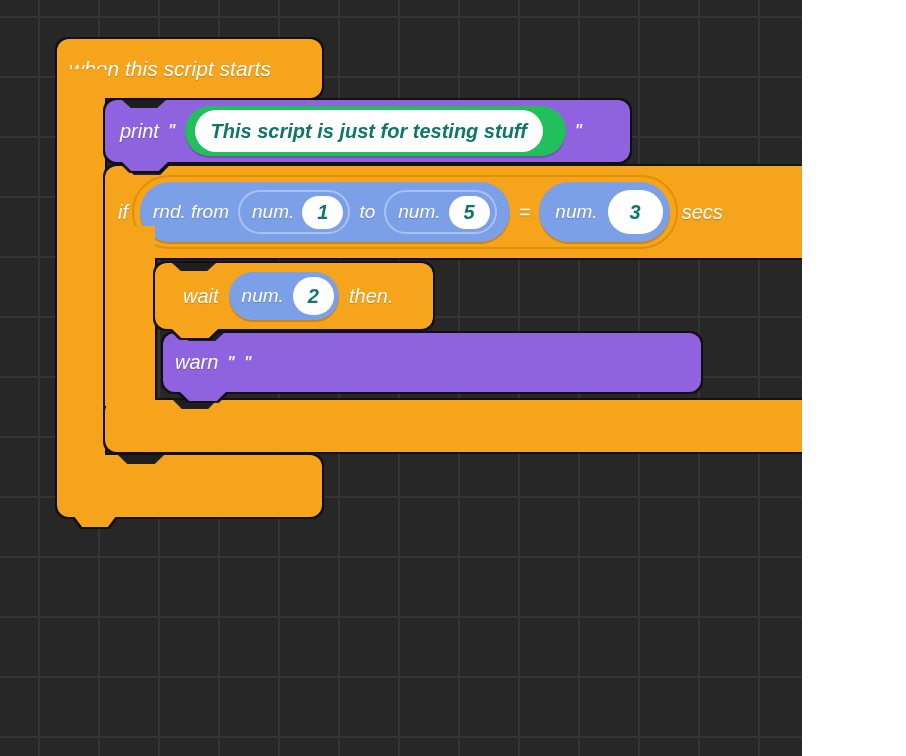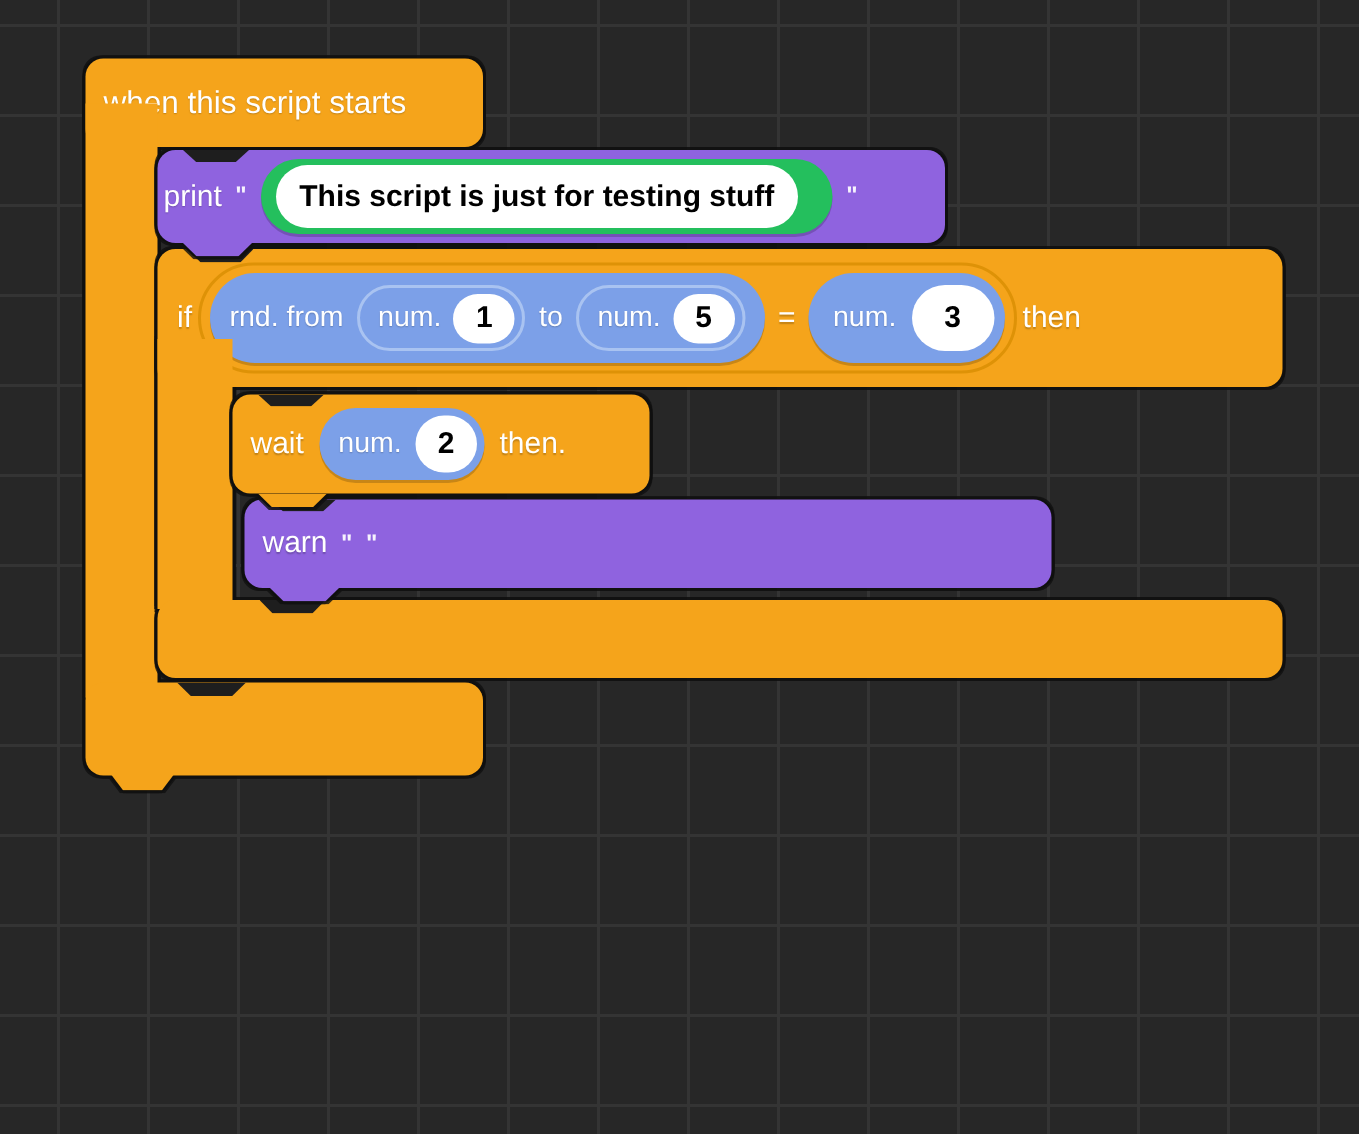--- a/index.html
+++ b/index.html
@@ -1,27 +1,28 @@
 <!DOCTYPE html>
 <html><head>
 <meta charset="utf-8">
 <style>
   * { box-sizing: border-box; }
   html,body { margin:0; padding:0; }
   .workspace {
     position: relative;
-    width: 906px; height: 756px;
+    width: 802px; height: 756px;
     background-color: #272727;
     background-image:
       linear-gradient(#343434 2px, transparent 2px),
       linear-gradient(90deg, #343434 2px, transparent 2px);
     background-size: 60px 60px;
     background-position: 38px 16px;
     overflow: hidden;
     font-family: "Liberation Sans", sans-serif;
+    font-style: italic;
   }
   
   .blk {
     position: absolute;
     filter: drop-shadow(2px 0 0 rgba(16,16,16,.9))
             drop-shadow(-2px 0 0 rgba(16,16,16,.9))
             drop-shadow(0 2px 0 rgba(16,16,16,.9))
             drop-shadow(0 -2px 0 rgba(16,16,16,.9));
   }
   .part { position: absolute; }
@@ -49,21 +50,21 @@
   
   .strpill {
     background: #24BF5D; border-radius: 26px; height: 50px;
     display: flex; align-items: center;
     padding: 0 23px 0 10px;
     box-shadow: 0 2px 0 rgba(0,0,0,.18);
   }
   .oval {
     background: #FFFFFF; border-radius: 22px;
     display: flex; align-items: center; justify-content: center;
-    color: #000000; font-weight: bold; font-size: 20px; white-space: nowrap;
+    color: #0f766e; font-weight: bold; font-size: 20px; white-space: nowrap;
   }
   .str-oval { height: 42px; padding: 0 16px; }
   .num-oval-sm { height: 33px; padding: 0 15px; border-radius: 17px; }
   .num-oval-md { height: 38px; padding: 0 15px; border-radius: 19px; }
   .num-oval-lg { height: 44px; padding: 0 22px; }
   
   .bluepill {
     background: #7CA0E8; border-radius: 30px;
     display: flex; align-items: center;
     box-shadow: 0 2px 0 rgba(0,0,0,.18);
@@ -116,30 +117,30 @@
             <span class="lbl lbl-sm">num.</span>
             <div class="oval num-oval-sm">5</div>
           </div>
         </div>
         <span class="lbl">=</span>
         <div class="bluepill" style="height:60px; gap:10px; padding:0 7px 0 16px;">
           <span class="lbl lbl-sm">num.</span>
           <div class="oval num-oval-lg">3</div>
         </div>
       </div>
-      <span class="lbl">then</span>
+      <span class="lbl">secs</span>
     </div>
     <div class="part orange" style="left:0; top:60px; width:50px; height:180px;"></div>
     <div class="part orange r12" style="left:0; top:234px; width:750px; height:52px;">
       <div class="notch" style="left:68px;"></div>
     </div>
   </div>
 
   <div class="blk" style="left:105px; top:100px; width:525px; height:71px;">
-    <div class="part purple r12 flexrow" style="left:0; top:0; width:525px; height:62px; padding-left:4px; gap:9px;">
+    <div class="part purple r12 flexrow" style="left:0; top:0; width:525px; height:62px; padding-left:15px; gap:9px;">
       <div class="notch" style="left:17px; height:8px;"></div>
       <span class="lbl">print</span>
       <span class="quote">"</span>
       <div class="strpill">
         <div class="oval str-oval">This script is just for testing stuff</div>
       </div>
       <span class="quote">"</span>
     </div>
     <div class="bump purple" style="left:17px; top:62px;"></div>
   </div>
@@ -148,21 +149,21 @@
     <div class="part purple r12 flexrow" style="left:0; top:0; width:538px; height:59px; padding-left:12px; gap:9px;">
       <div class="notch" style="left:17px; height:8px;"></div>
       <span class="lbl">warn</span>
       <span class="quote">"</span>
       <span class="quote">"</span>
     </div>
     <div class="bump purple" style="left:17px; top:59px;"></div>
   </div>
 
   <div class="blk" style="left:155px; top:263px; width:278px; height:75px;">
-    <div class="part orange r12 flexrow" style="left:0; top:0; width:278px; height:66px; padding-left:12px; gap:10px;">
+    <div class="part orange r12 flexrow" style="left:0; top:0; width:278px; height:66px; padding-left:28px; gap:10px;">
       <div class="notch" style="left:17px; height:8px;"></div>
       <span class="lbl">wait</span>
       <div class="bluepill" style="height:48px; gap:9px; padding:0 5px 0 13px; border-radius:24px;">
         <span class="lbl lbl-sm">num.</span>
         <div class="oval num-oval-md">2</div>
       </div>
       <span class="lbl">then.</span>
     </div>
     <div class="bump orange" style="left:17px; top:66px; background:#F5A41B;"></div>
   </div>

